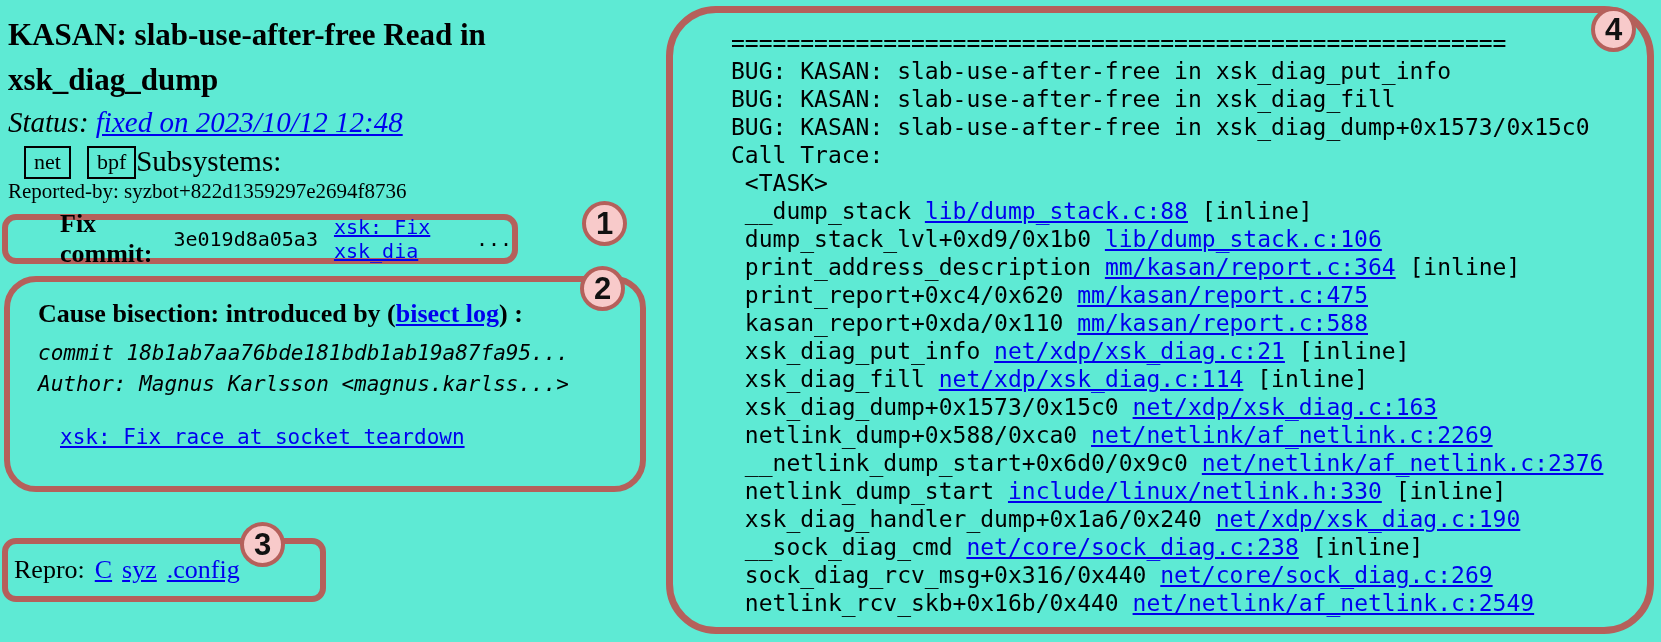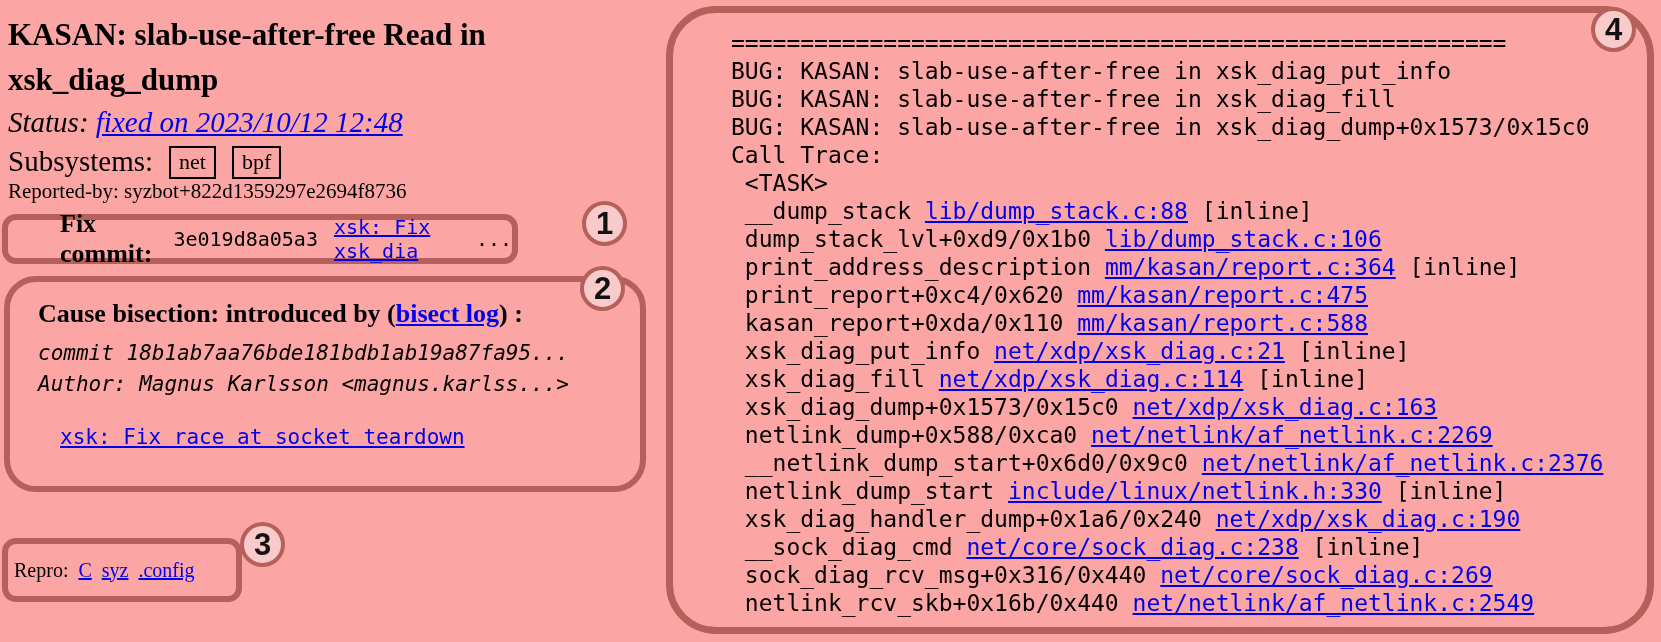--- a/index.html
+++ b/index.html
@@ -1,17 +1,17 @@
 <!DOCTYPE html>
 <html><head>
 <meta charset="utf-8">
 <style>
   html,body { margin:0; padding:0; background:#fff; }
   .page {
-    position:relative; width:1661px; height:642px; background:#fca5a5;
+    position:relative; width:1661px; height:642px; background:#5eead4;
     font-family:"Liberation Serif", serif; color:#000; overflow:hidden;
   }
   a { color:#0000ee; text-decoration:underline; cursor:pointer; }
   .mono { font-family:"DejaVu Sans Mono", monospace; }
 
   
   .title {
     position:absolute; left:8px; top:12px; width:575px;
     font-size:31px; font-weight:bold; line-height:45px;
   }
@@ -34,22 +34,22 @@
   .box1 .hash { font-size:20px; margin-left:14px; }
   .box1 .commit-link { font-size:20px; margin-left:16px; }
   .box1 .dots { font-size:20px; }
 
   .box2 { left:4px; top:276px; width:642px; height:216px; border-radius:32px;
           padding:16px 16px 0 28px; }
   .box2 .heading { font-size:26px; font-weight:bold; line-height:32px; }
   .box2 .gitlines { margin-top:8px; font-size:21px; line-height:31px; white-space:pre;font-style:italic; }
   .box2 .fix-link { display:inline-block; margin-top:25px; margin-left:22px; font-size:21px; }
 
-  .box3 { left:2px; top:538px; width:240px; height:64px; border-radius:14px;
-          display:flex; align-items:center; padding-left:6px; font-size:20px; }
+  .box3 { left:2px; top:538px; width:324px; height:64px; border-radius:14px;
+          display:flex; align-items:center; padding-left:6px; font-size:26px; }
   .box3 a { margin-left:10px; }
 
   .box4 { left:666px; top:6px; width:988px; height:628px; border-radius:50px; border-width:7px; }
   .box4 pre {
     margin:0; padding:16px 0 0 58px;
     font-family:"DejaVu Sans Mono", monospace; font-size:23px; line-height:28px;
   }
   .logline { white-space:pre; }
 
   
@@ -68,22 +68,22 @@
 </head>
 <body>
 
 <div class="page">
 
   <div class="title">KASAN: slab-use-after-free Read in xsk_diag_dump</div>
 
   <div class="status-line"><span>Status: </span><a href="#">fixed on 2023/10/12 12:48</a></div>
 
   <div class="subsystems-line">
+    <span id="subsystem-tags"><span class="tag">net</span><span class="tag">bpf</span></span>
     <span>Subsystems:</span>
-    <span id="subsystem-tags"><span class="tag">net</span><span class="tag">bpf</span></span>
   </div>
 
   <div class="reported-line"><span>Reported-by: </span><span>syzbot+822d1359297e2694f8736</span></div>
 
   <div class="ann box1">
     <span class="label">Fix commit:</span>
     <span class="hash mono">3e019d8a05a3</span>
     <a href="#" class="commit-link mono">xsk: Fix xsk_dia</a>
     <span class="dots mono">...</span>
   </div>

